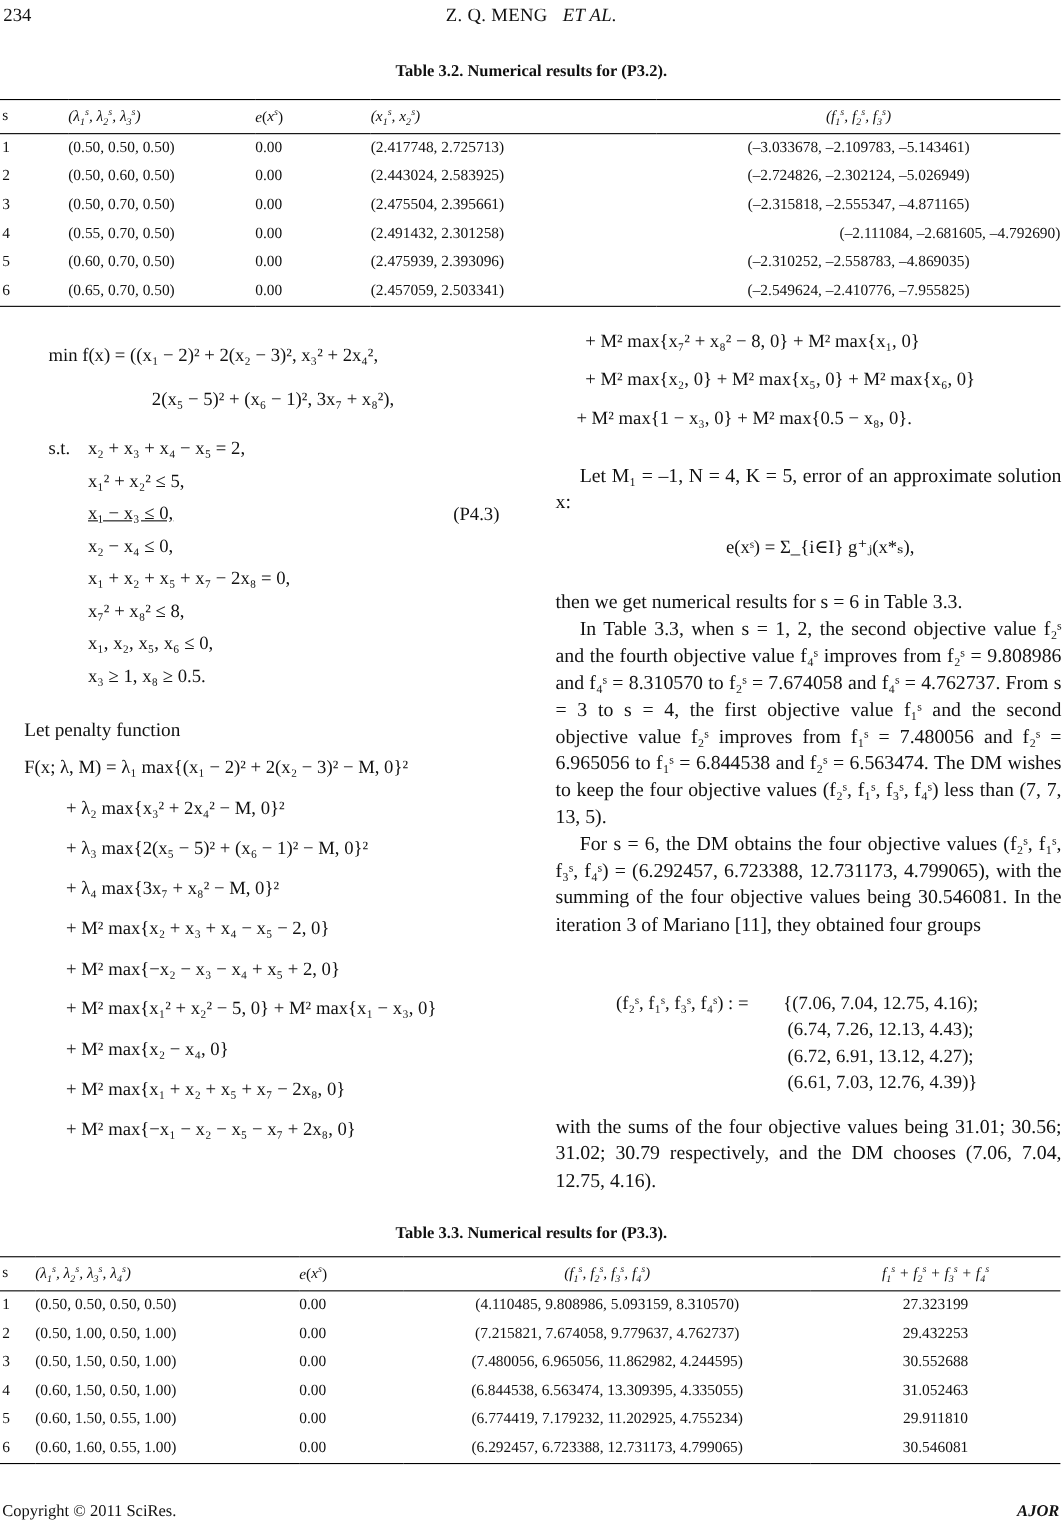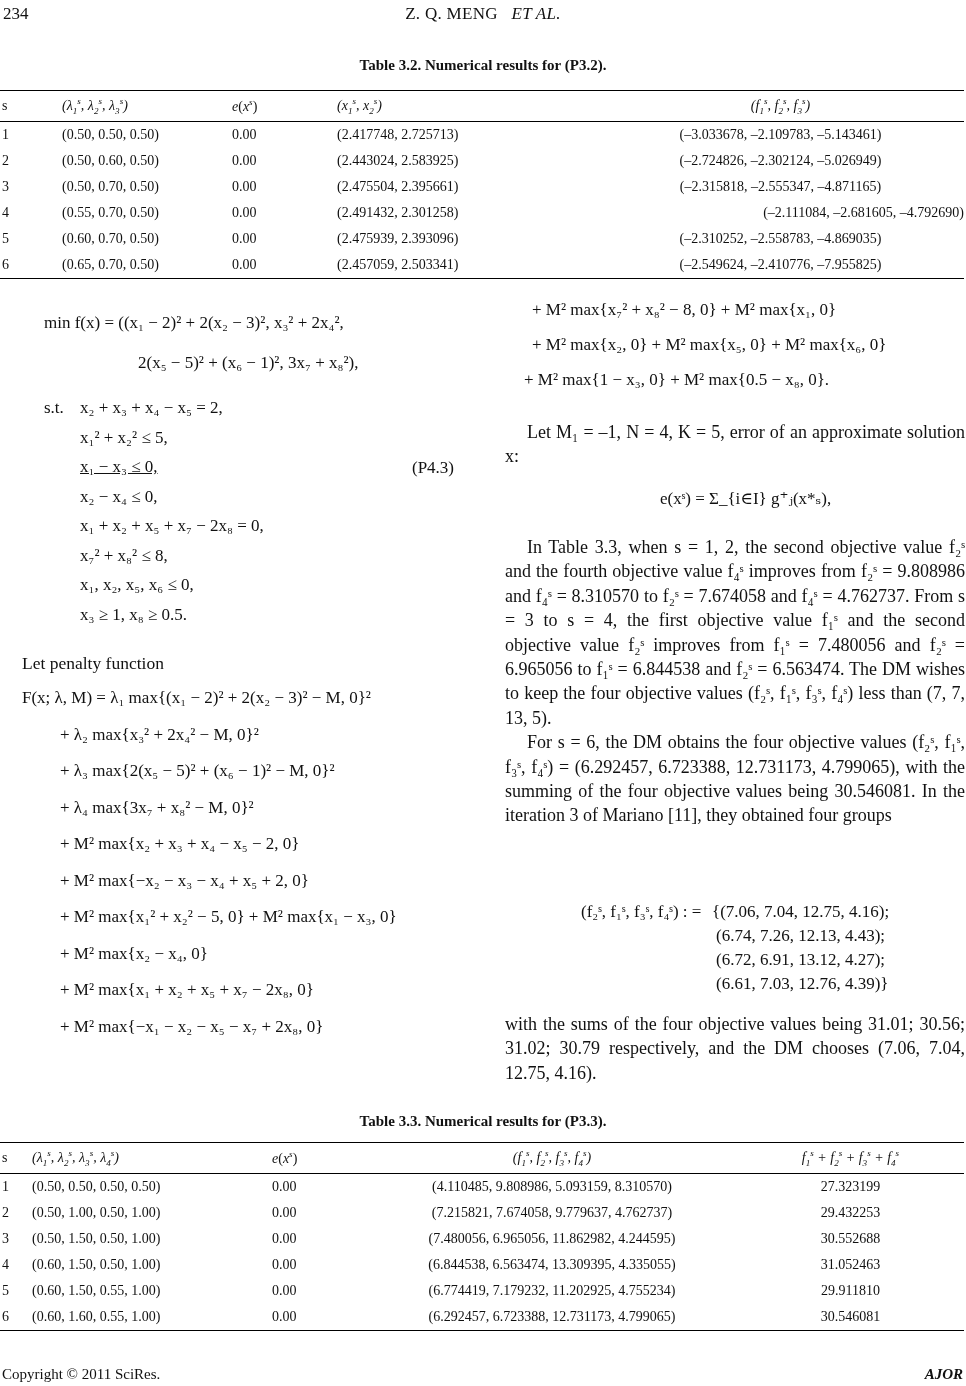--- a/index.html
+++ b/index.html
@@ -121,24 +121,25 @@
     <div class="eqline" style="left: 532px; top: 300px;">+ M² max{x₇² + x₈² − 8, 0} + M² max{x₁, 0}</div>
     <div class="eqline" style="left: 532px; top: 335px;">+ M² max{x₂, 0} + M² max{x₅, 0} + M² max{x₆, 0}</div>
     <div class="eqline" style="left: 524px; top: 370px; text-align: center;">+ M² max{1 − x₃, 0} + M² max{0.5 − x₈, 0}.</div>
   </div>
 
 <div class="para" style="left:505px;top:420px;width:460px;">
   <p class="ind">Let M₁ = –1, N = 4, K = 5, error of an approximate solution x:</p>
 </div>
 <div class="eqline" style="left:660px;top:488px;">e(xˢ) = Σ_{i∈I} g⁺ⱼ(x*ₛ),</div>
 <div class="para" style="left:505px;top:535px;width:460px;">
+  <p>then we get numerical results for s = 6 in Table 3.3.</p>
   <p class="ind">In Table 3.3, when s = 1, 2, the second objective value f₂ˢ and the fourth objective value f₄ˢ improves from f₂ˢ = 9.808986 and f₄ˢ = 8.310570 to f₂ˢ = 7.674058 and f₄ˢ = 4.762737. From s = 3 to s = 4, the first objective value f₁ˢ and the second objective value f₂ˢ improves from f₁ˢ = 7.480056 and f₂ˢ = 6.965056 to f₁ˢ = 6.844538 and f₂ˢ = 6.563474. The DM wishes to keep the four objective values (f₂ˢ, f₁ˢ, f₃ˢ, f₄ˢ) less than (7, 7, 13, 5).</p>
   <p class="ind">For s = 6, the DM obtains the four objective values (f₂ˢ, f₁ˢ, f₃ˢ, f₄ˢ) = (6.292457, 6.723388, 12.731173, 4.799065), with the summing of the four objective values being 30.546081. In the iteration 3 of Mariano [11], they obtained four groups</p>
 </div>
-<div class="eqline" style="left:581px;top:902px;">(f₂ˢ, f₁ˢ, f₃ˢ, f₄ˢ) : =</div>
+<div class="eqline" style="left:560px;top:902px;">(f₂ˢ, f₁ˢ, f₃ˢ, f₄ˢ) : =</div>
 <div id="groups">
     <div class="eqline" style="left: 712px; top: 902px;">{(7.06, 7.04, 12.75, 4.16);</div>
     <div class="eqline" style="left: 716px; top: 926px;">(6.74, 7.26, 12.13, 4.43);</div>
     <div class="eqline" style="left: 716px; top: 950px;">(6.72, 6.91, 13.12, 4.27);</div>
     <div class="eqline" style="left: 716px; top: 974px;">(6.61, 7.03, 12.76, 4.39)}</div>
   </div>
 <div class="para" style="left:505px;top:1012px;width:460px;">
   <p>with the sums of the four objective values being 31.01; 30.56; 31.02; 30.79 respectively, and the DM chooses (7.06, 7.04, 12.75, 4.16).</p>
 </div>
 

